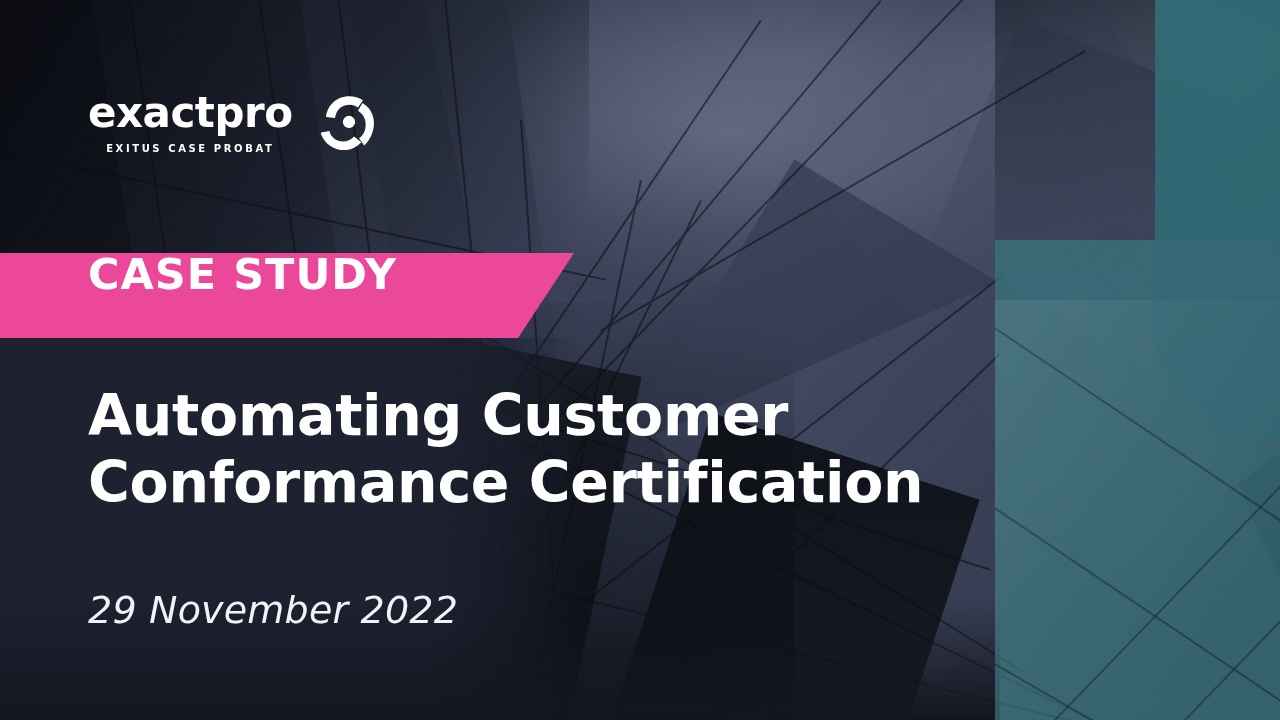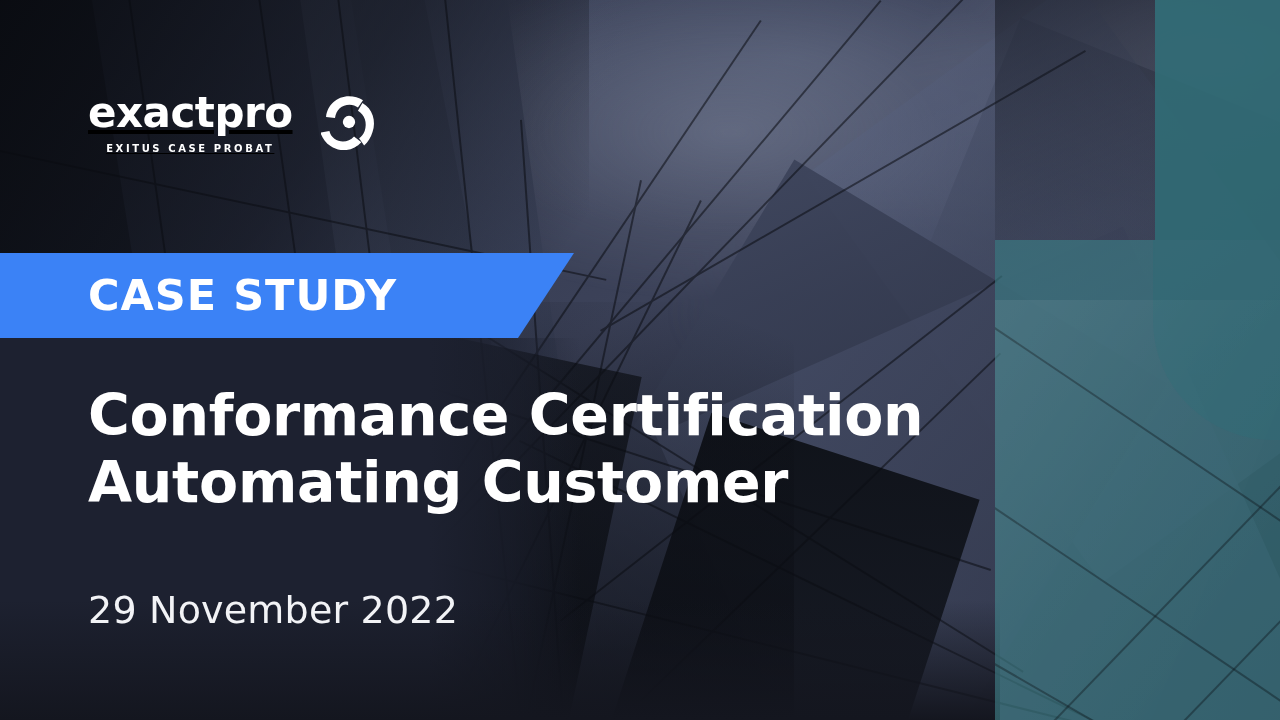--- a/index.html
+++ b/index.html
@@ -117,42 +117,42 @@
   }
   .right-dark-top {
     position:absolute; left:0; top:0; width:160px; height:300px;
     background:linear-gradient(160deg, rgba(18,21,30,.55) 0%, rgba(18,21,30,.12) 70%, rgba(18,21,30,0) 100%);
   }
   .rl { position:absolute; background:rgba(12,20,24,.40); transform-origin:0 0; }
 
   
   .logo {
     position:absolute; left:88px; top:92px;
-    display:flex; align-items:flex-start; gap:28px;text-decoration:underline;
+    display:flex; align-items:flex-start; gap:28px;
   }
   .logo-text { display:flex; flex-direction:column; }
   .logo-word {
     font-size:42px; font-weight:700; color:#ffffff;
     letter-spacing:-0.5px; line-height:1.0;
     font-family:"DejaVu Sans", sans-serif;
   }
   .logo-tagline {
     margin-top:9px;
     font-size:10px; font-weight:700; color:#ffffff;
     letter-spacing:2.6px; text-align:center;
     font-family:"DejaVu Sans", sans-serif;
   }
   .logo-mark { width:56px; height:56px; margin-top:2px; flex:0 0 auto; }
 
   
   .banner {
     position:absolute; left:0; top:253px; width:574px; height:85px;
-    background:#3b82f6;
+    background:#ec4899;
     clip-path:polygon(0 0, 574px 0, 518px 85px, 0 85px);
-    display:flex; align-items:center;
+    display:flex; align-items:flex-start;
   }
   .banner-label {
     margin-left:88px;
     font-size:43px; font-weight:700; color:#ffffff;
     letter-spacing:1.0px; line-height:1;
     font-family:"DejaVu Sans", sans-serif;
   }
 
   
   .headline {
@@ -161,21 +161,21 @@
     font-size:57px; font-weight:700; color:#ffffff;
     line-height:1.17; letter-spacing:-0.3px;
   }
   .headline-line { display:block; white-space:nowrap; }
 
   
   .date {
     position:absolute; left:88px; top:591px;
     font-family:"DejaVu Sans", sans-serif;
     font-size:38px; font-weight:400; color:#f2f3f6;
-    letter-spacing:0.2px; line-height:1;
+    letter-spacing:0.2px; line-height:1;font-style:italic;
   }
 </style>
 </head>
 <body>
 
 <div id="slide">
 
   <div class="photo">
     <div class="photo-sky"></div>
 
@@ -246,19 +246,19 @@
         </g>
       </svg>
     </span>
   </div>
 
   <div class="banner">
     <span class="banner-label">CASE STUDY</span>
   </div>
 
   <h1 class="headline">
+    <span class="headline-line">Automating Customer</span>
     <span class="headline-line">Conformance Certification</span>
-    <span class="headline-line">Automating Customer</span>
   </h1>
 
   <div class="date">29 November 2022</div>
 
 </div>
 
 </body></html>

